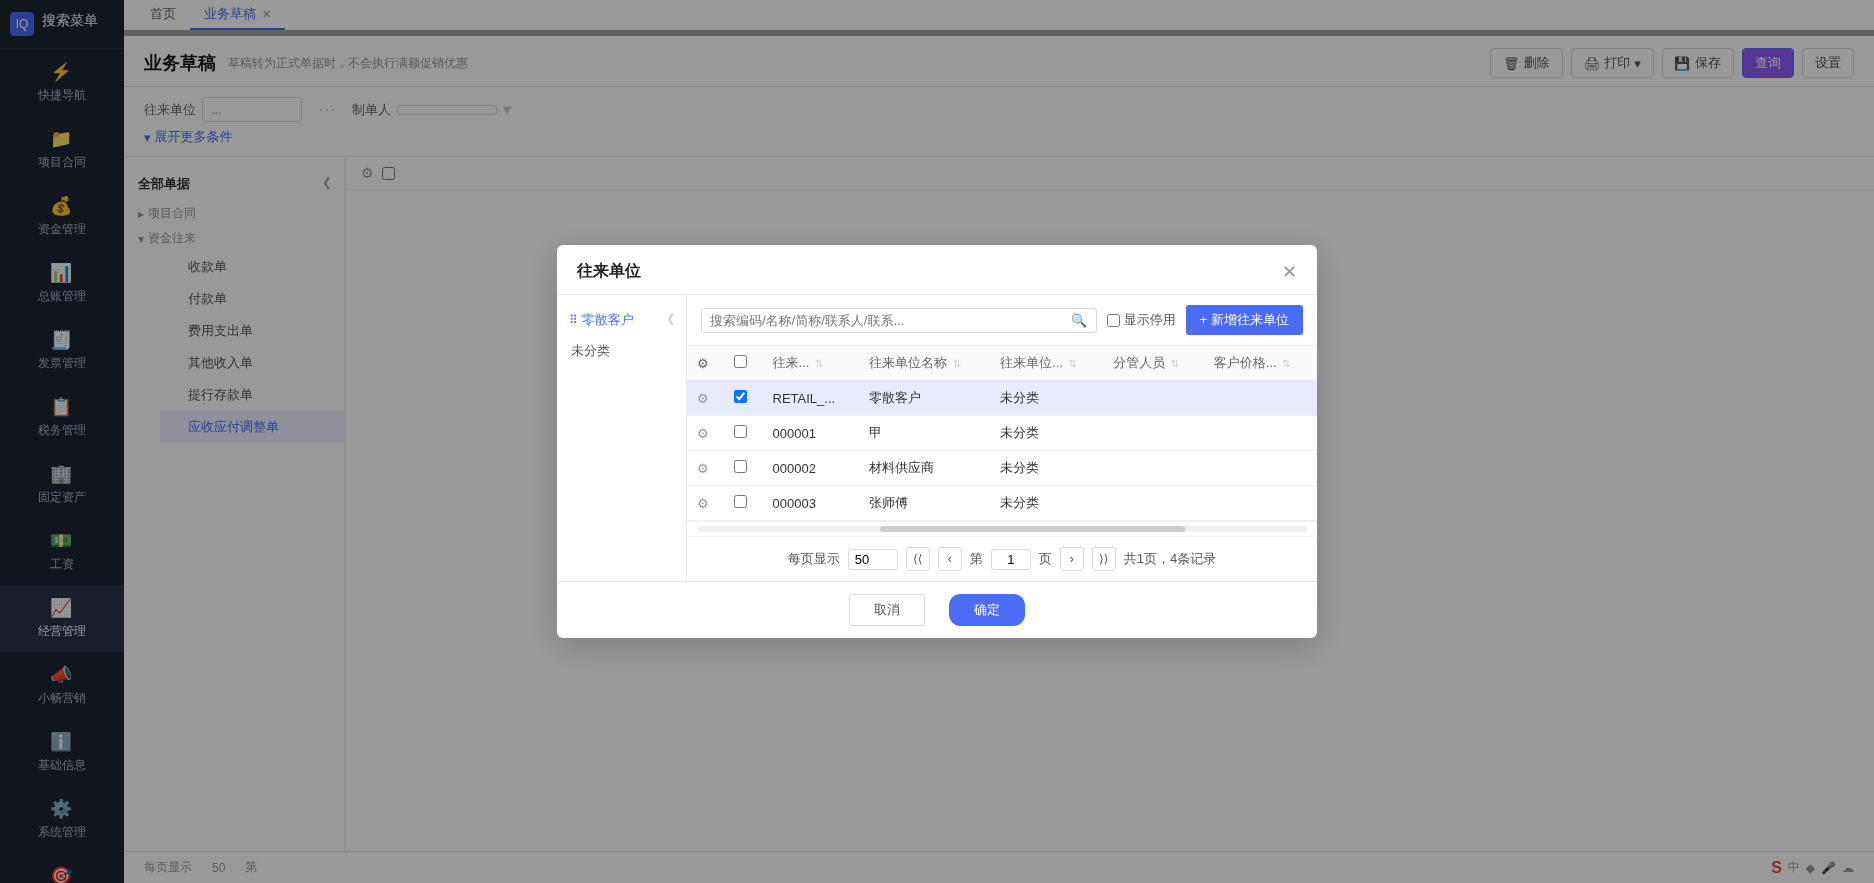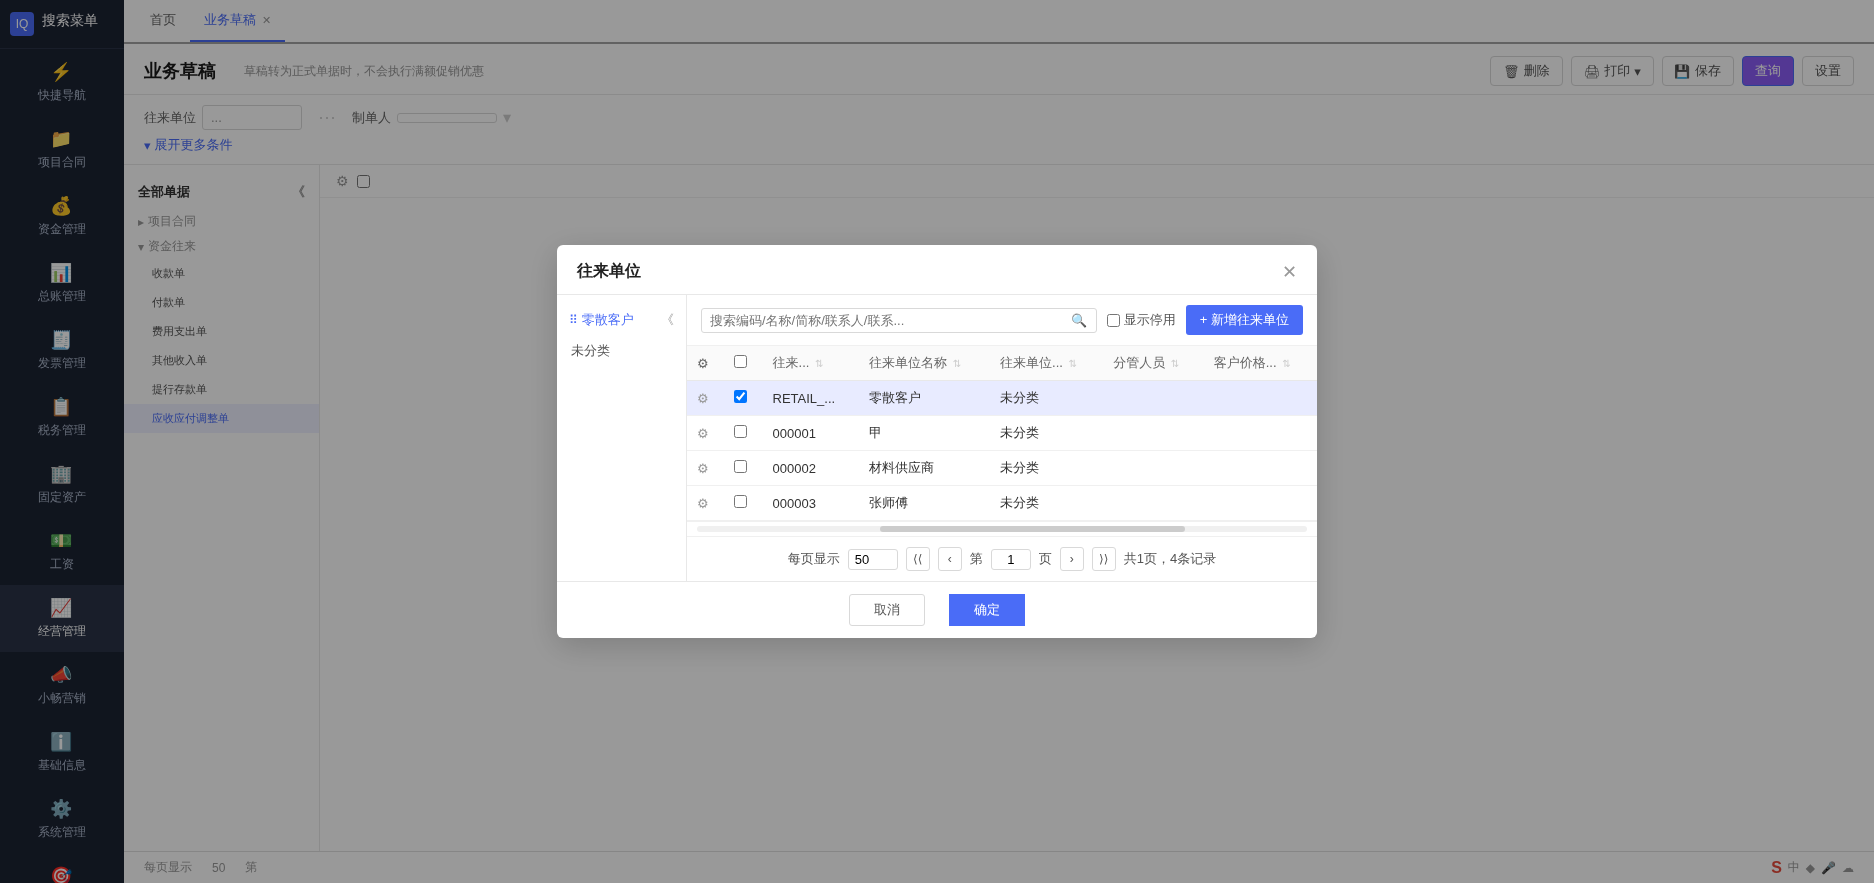--- a/index.html
+++ b/index.html
@@ -38,23 +38,23 @@
       display: flex;
       flex-direction: column;
       background: #f0f2f5;
       overflow: hidden;
     }
 
     
     .tab-bar {
       display: flex; align-items: center;
       background: #fff;
-      border-bottom: 2px solid #a3a3a3;
+      border-bottom: 6px solid #a3a3a3;
       padding: 0 12px;
-      height: 44px;
+      height: 36px;
       flex-shrink: 0;
     }
     .tab {
       display: flex; align-items: center; gap: 6px;
       padding: 0 14px; height: 100%;
       cursor: pointer;
       font-size: 13px;
       color: #666;
       border-bottom: 2px solid transparent;
     }
@@ -62,21 +62,21 @@
     .tab-close { font-size: 11px; color: #999; cursor: pointer; }
 
     
     .page-header {
       display: flex; align-items: center; justify-content: space-between;
       padding: 12px 20px 8px;
       background: #fff;
       border-bottom: 1px solid #e8e8e8;
     }
     .page-title { font-size: 18px; font-weight: bold; color: #1a1a1a; }
-    .page-subtitle { font-size: 12px; color: #999; margin-left: 28px; }
+    .page-subtitle { font-size: 12px; color: #999; margin-left: 12px; }
     .header-actions { display: flex; align-items: center; gap: 8px; }
     .btn-action {
       display: flex; align-items: center; gap: 4px;
       padding: 5px 12px;
       border: 1px solid #d9d9d9;
       border-radius: 4px;
       background: #fff;
       cursor: pointer;
       font-size: 13px;
       color: #555;
@@ -114,39 +114,40 @@
 
     
     .content-area {
       flex: 1;
       display: flex;
       overflow: hidden;
     }
 
     
     .left-nav {
-      width: 196px;
+      width: 221px;
       background: #fff;
       border-right: 1px solid #e8e8e8;
       padding: 10px 0;
       flex-shrink: 0;
       overflow-y: auto;
     }
     .left-nav-header {
       display: flex; align-items: center; justify-content: space-between;
       padding: 8px 14px;
       font-size: 13px; font-weight: bold; color: #333;
     }
     .left-nav-collapse { cursor: pointer; color: #999; }
     .left-nav-item {
       display: flex; align-items: center; gap: 6px;
       padding: 7px 14px;
       cursor: pointer;
-      font-size: 11px;
+      font-size: 13px;
       color: #555;
+      margin-left: 36px;
     }
     .left-nav-item.active { background: #eef0ff; color: #4a6cf7; }
     .left-nav-group { padding: 4px 14px; font-size: 12px; color: #999; display: flex; align-items: center; gap: 4px; cursor: pointer; }
     .left-nav-sub { padding-left: 28px; }
 
     
     .table-area {
       flex: 1;
       background: #fff;
       overflow: auto;
@@ -319,21 +320,21 @@
       border: 1px solid #d9d9d9;
       border-radius: 3px;
       background: #fff;
       cursor: pointer;
       font-size: 13px;
       color: #555;
     }
     .btn-confirm {
       padding: 6px 24px;
       border: 1px solid #4a6cf7;
-      border-radius: 0;
+      border-radius: 11px;
       background: #4a6cf7;
       color: #fff;
       cursor: pointer;
       font-size: 13px;
     }
 
     
     .dialog-scrollbar {
       padding: 4px 0;
       border-top: 1px solid #f0f0f0;

